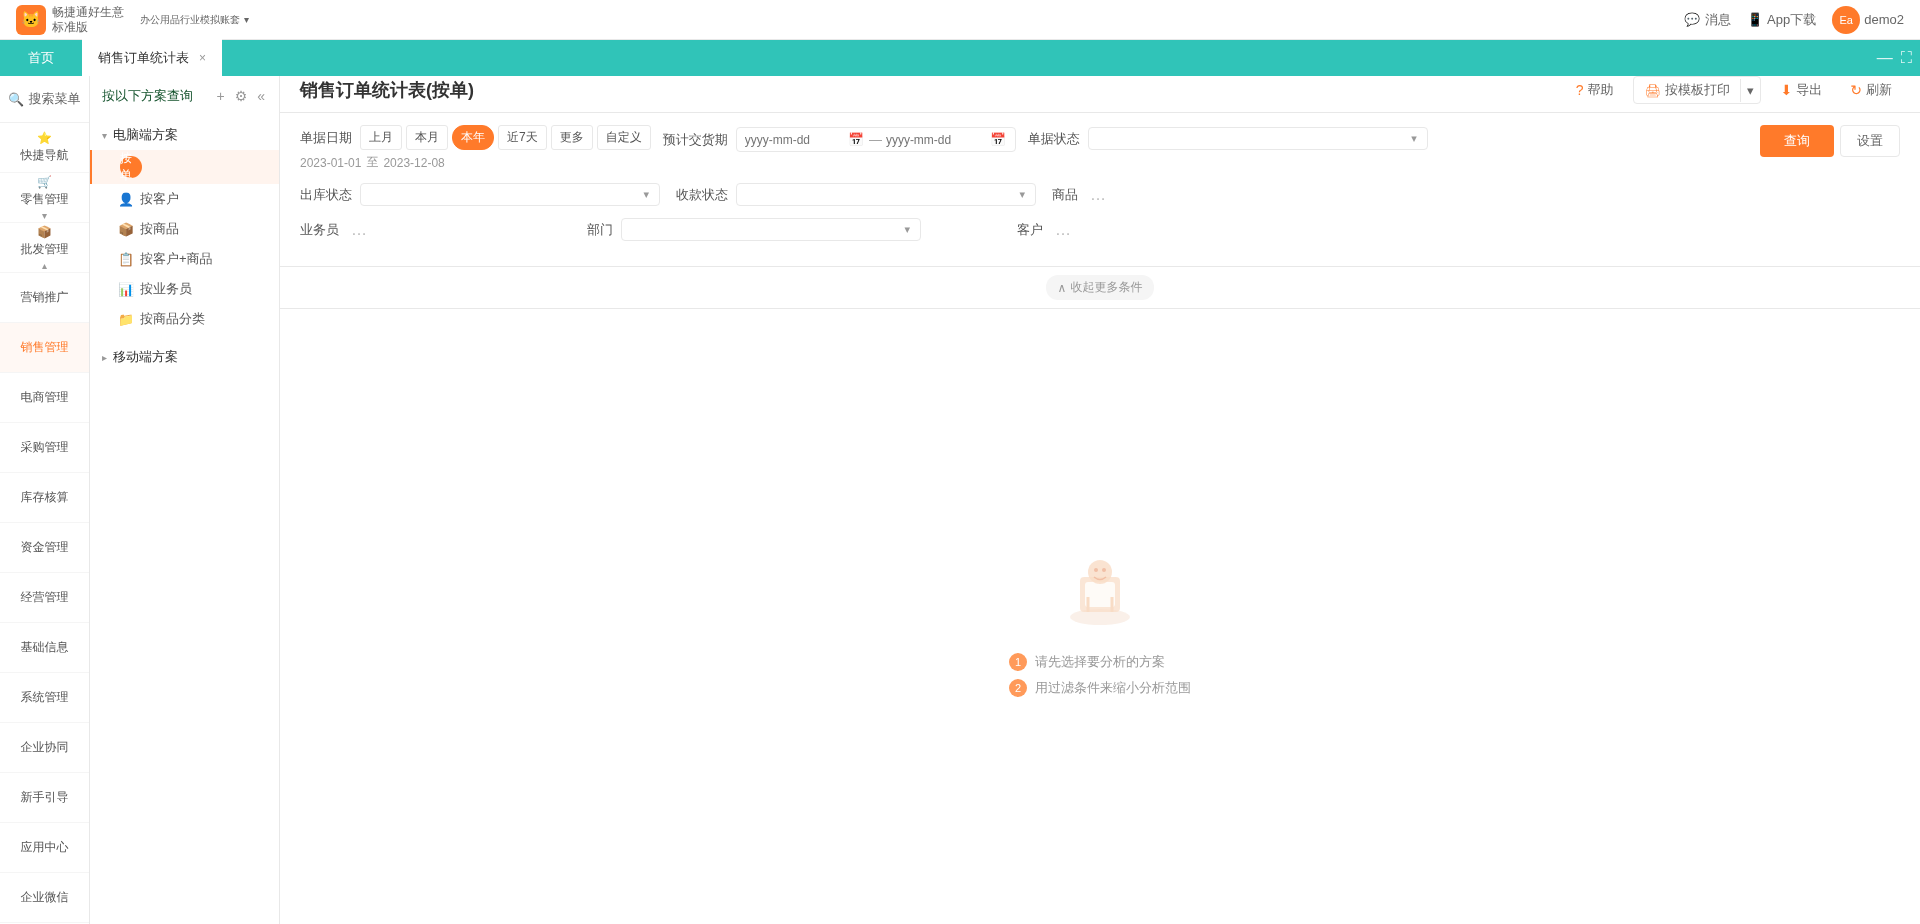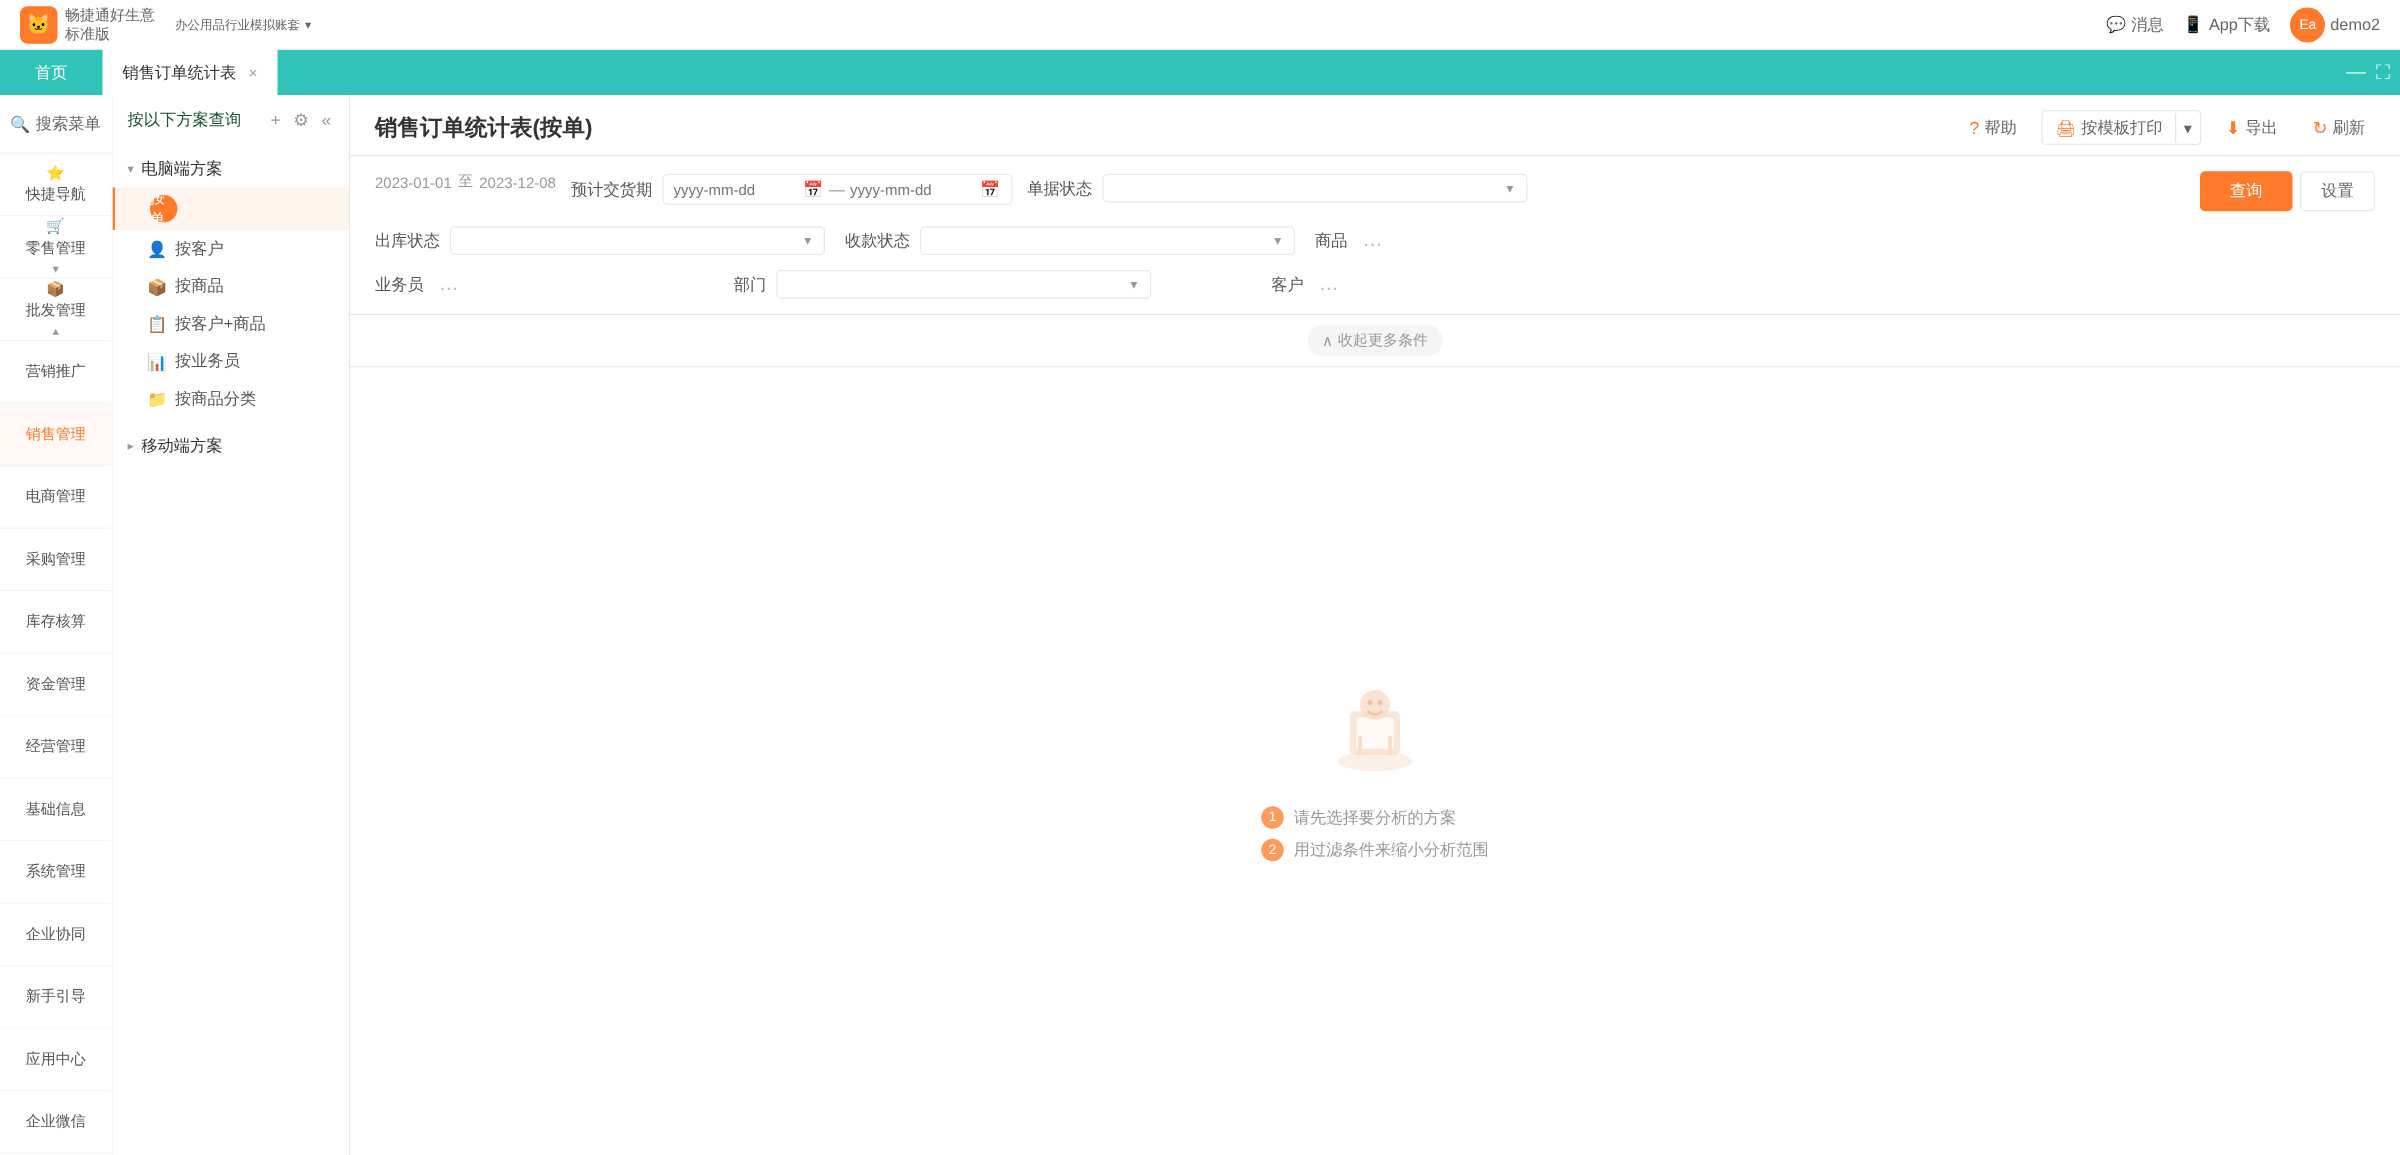--- a/index.html
+++ b/index.html
@@ -49,33 +49,33 @@
     .tree-item { display: flex; align-items: center; padding: 6px 12px 6px 28px; cursor: pointer; gap: 6px; font-size: 13px; color: #555; }
     .tree-item.active { background: #fff4ee; color: #ff7a2a; border-left: 2px solid #ff7a2a; }
     .tree-icon { width: 16px; height: 16px; display: flex; align-items: center; justify-content: center; font-size: 13px; color: #999; flex-shrink: 0; }
     .tree-arrow { font-size: 10px; color: #999; }
     .active-badge { background: #ff7a2a; color: white; border-radius: 50%; width: 22px; height: 22px; display: flex; align-items: center; justify-content: center; font-size: 12px; flex-shrink: 0; }
 
     
     .content-area { flex: 1; display: flex; flex-direction: column; background: #f5f5f5; overflow: hidden; }
 
     
-    .page-header { background: #fff; padding: 12px 20px 8px; border-bottom: 1px solid #e8e8e8; display: flex; align-items: center; justify-content: space-between; }
+    .page-header { background: #fff; padding: 0 20px 8px; border-bottom: 1px solid #e8e8e8; display: flex; align-items: center; justify-content: space-between; }
     .page-title { font-size: 18px; font-weight: 600; color: #333; }
     .page-actions { display: flex; align-items: center; gap: 12px; }
     .page-action-btn { display: flex; align-items: center; gap: 4px; color: #666; font-size: 13px; cursor: pointer; padding: 4px 8px; border-radius: 4px; }
     .page-action-btn .action-icon { font-size: 14px; color: #ff7a2a; }
     .print-dropdown { display: flex; align-items: center; border: 1px solid #e8e8e8; border-radius: 4px; overflow: hidden; }
     .print-dropdown-main { padding: 4px 10px; cursor: pointer; color: #666; font-size: 13px; display: flex; align-items: center; gap: 4px; }
     .print-dropdown-arrow { padding: 4px 6px; cursor: pointer; color: #666; border-left: 1px solid #e8e8e8; }
 
     
     .filter-area { background: #fff; padding: 12px 20px; border-bottom: 1px solid #e8e8e8; }
     .filter-row { display: flex; align-items: center; gap: 16px; margin-bottom: 12px; flex-wrap: wrap; }
-    .filter-row:last-child { margin-bottom: 0; }
+    .filter-row:last-child { margin-bottom: 13px; }
     .filter-item { display: flex; align-items: center; gap: 8px; }
     .filter-label { color: #555; font-size: 13px; white-space: nowrap; }
     .date-filter-btns { display: flex; align-items: center; gap: 4px; }
     .date-btn { padding: 3px 8px; border: 1px solid #e8e8e8; border-radius: 3px; background: #fff; color: #555; font-size: 12px; cursor: pointer; }
     .date-btn.active { background: #ff7a2a; color: white; border-color: #ff7a2a; border-radius: 12px; }
     .date-range { display: flex; align-items: center; gap: 5px; color: #999; font-size: 12px; }
     .filter-select { display: flex; align-items: center; border: 1px solid #e8e8e8; border-radius: 4px; padding: 4px 10px; background: #fff; cursor: pointer; gap: 60px; min-width: 200px; }
     .filter-select-wide { min-width: 300px; }
     .filter-select .select-placeholder { color: #bbb; font-size: 13px; }
     .filter-select .select-arrow { color: #999; font-size: 11px; margin-left: auto; }
@@ -311,20 +311,31 @@
         </div>
       </div>
     </div>
 
     <div class="filter-area">
 
       <div class="filter-row" style="justify-content: space-between; align-items: flex-start;">
         <div style="display:flex; align-items: flex-start; gap: 12px;">
 
           <div class="filter-item" style="flex-direction: column; align-items: flex-start; gap: 4px;">
+            <div style="display:flex; align-items: center; gap: 8px;">
+              <span class="filter-label">单据日期</span>
+              <div class="date-filter-btns">
+                <button class="date-btn">上月</button>
+                <button class="date-btn">本月</button>
+                <button class="date-btn active">本年</button>
+                <button class="date-btn">近7天</button>
+                <button class="date-btn">更多</button>
+                <button class="date-btn">自定义</button>
+              </div>
+            </div>
             <div class="date-range">
               <span>2023-01-01</span>
               <span>至</span>
               <span>2023-12-08</span>
             </div>
           </div>
 
           <div class="filter-item" style="margin-top: 2px;">
             <span class="filter-label">预计交货期</span>
             <div class="date-range-picker">

